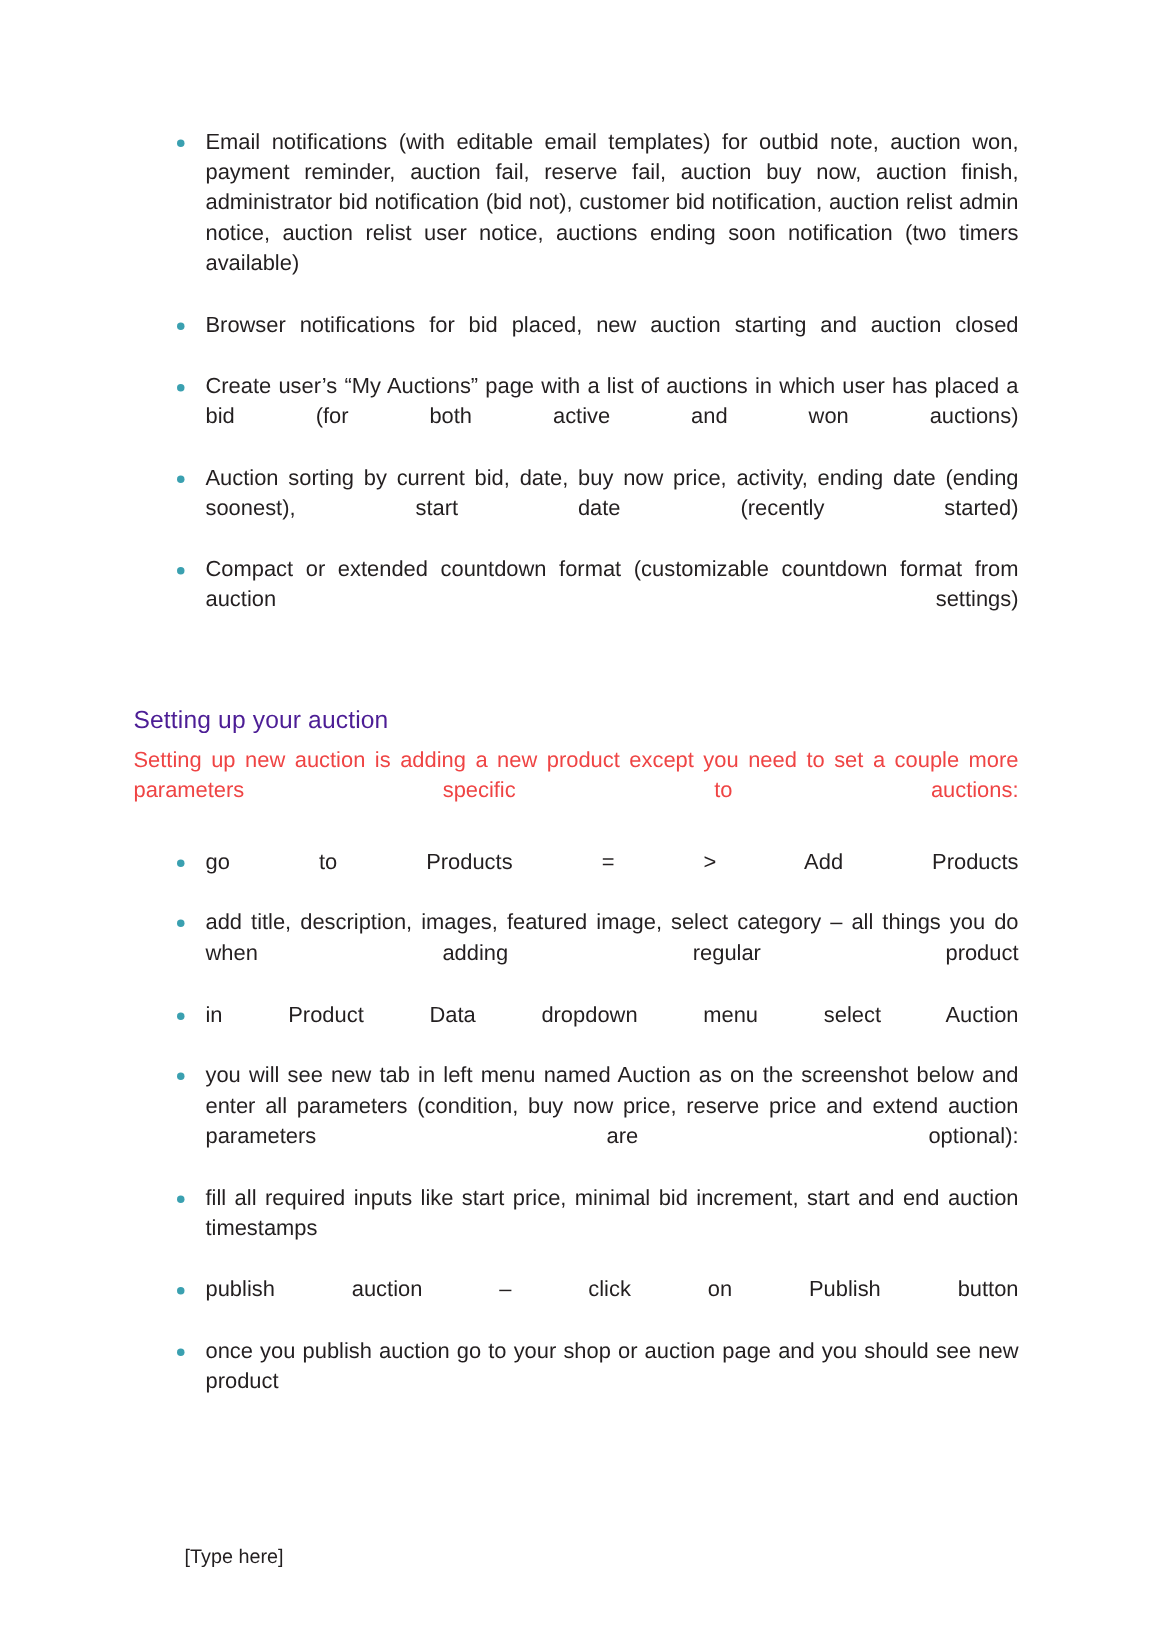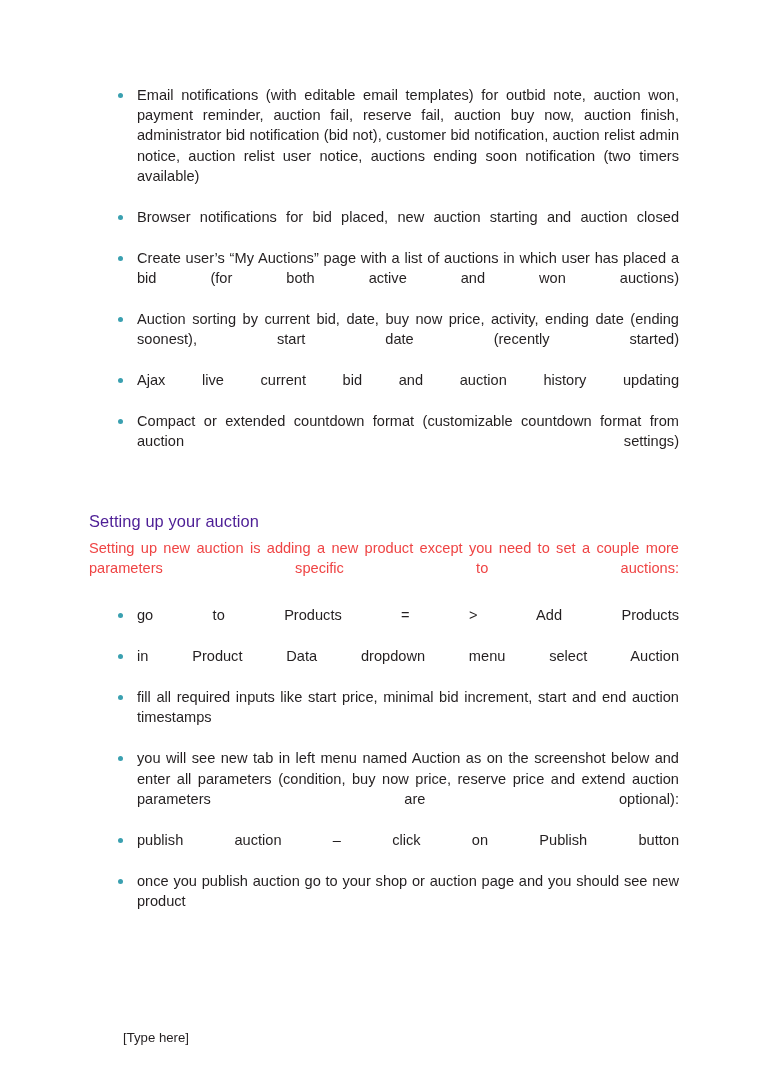--- a/index.html
+++ b/index.html
@@ -117,24 +117,20 @@
       <li>
         <span class="dot"></span>
         <span class="txt">Create user’s “My Auctions” page with a list of auctions in which user has placed a bid (for both active and won auctions)</span>
       </li>
       <li>
         <span class="dot"></span>
         <span class="txt">Auction sorting by current bid, date, buy now price, activity, ending date (ending soonest), start date (recently started)</span>
       </li>
       <li>
         <span class="dot"></span>
-        <span class="txt">Ajax live current bid and auction history updating</span>
-      </li>
-      <li>
-        <span class="dot"></span>
         <span class="txt">Compact or extended countdown format (customizable countdown format from auction settings)</span>
       </li>
     </ul>
 
     <div class="gap-section"></div>
 
     <h2 class="heading">Setting up your auction</h2>
 
     <div class="gap-heading"></div>
 
@@ -142,29 +138,33 @@
 
     <div class="gap-list"></div>
 
     <ul class="bullets">
       <li>
         <span class="dot"></span>
         <span class="txt">go to Products = &gt; Add Products</span>
       </li>
       <li>
         <span class="dot"></span>
+        <span class="txt">add title, description, images, featured image, select category – all things you do when adding regular product</span>
+      </li>
+      <li>
+        <span class="dot"></span>
         <span class="txt">in Product Data dropdown menu select Auction</span>
       </li>
       <li>
         <span class="dot"></span>
-        <span class="txt">fill all required inputs like start price, minimal bid increment, start and end auction timestamps</span>
+        <span class="txt">you will see new tab in left menu named Auction as on the screenshot below and enter all parameters (condition, buy now price, reserve price and extend auction parameters are optional):</span>
       </li>
       <li>
         <span class="dot"></span>
-        <span class="txt">you will see new tab in left menu named Auction as on the screenshot below and enter all parameters (condition, buy now price, reserve price and extend auction parameters are optional):</span>
+        <span class="txt">fill all required inputs like start price, minimal bid increment, start and end auction timestamps</span>
       </li>
       <li>
         <span class="dot"></span>
         <span class="txt">publish auction – click on Publish button</span>
       </li>
       <li>
         <span class="dot"></span>
         <span class="txt">once you publish auction go to your shop or auction page and you should see new product</span>
       </li>
     </ul>

